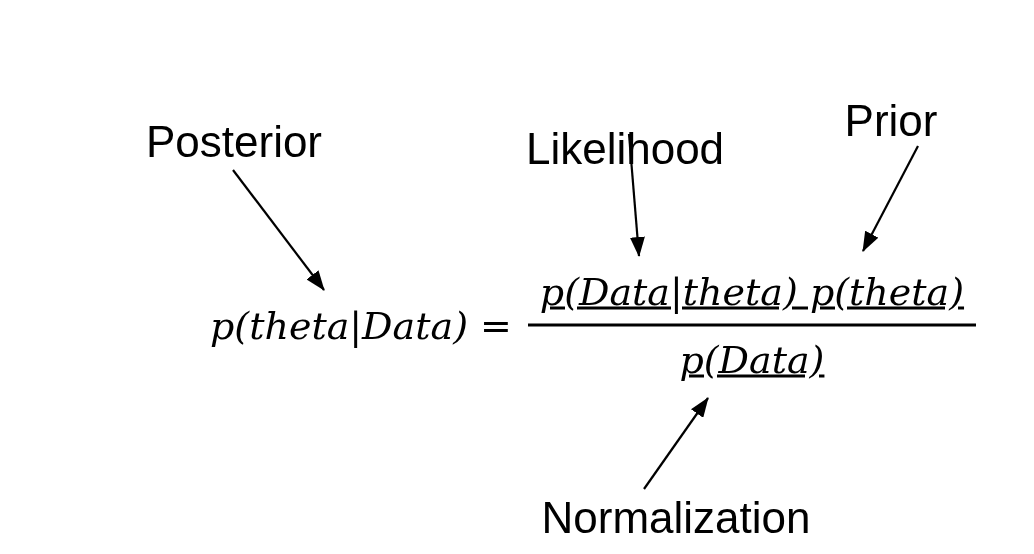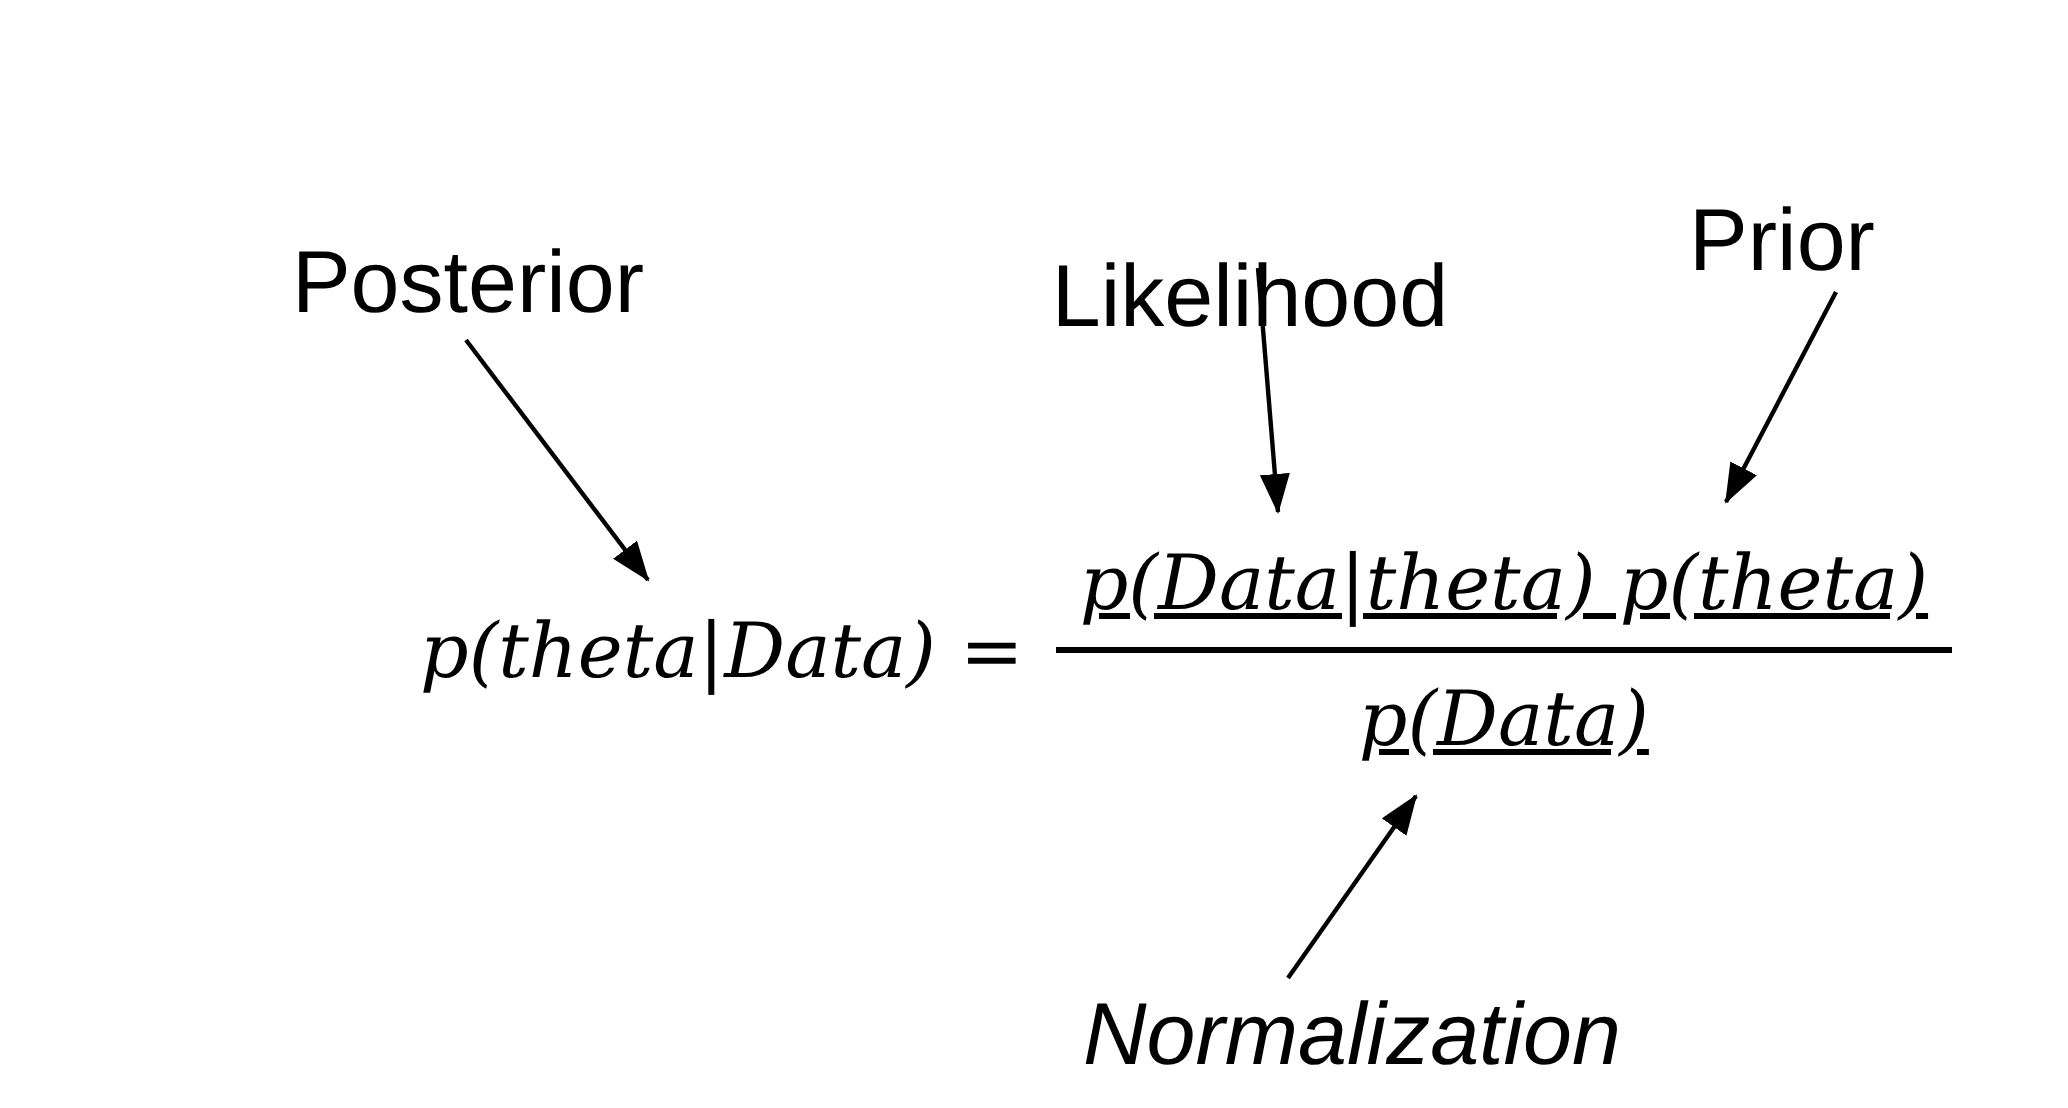--- a/index.html
+++ b/index.html
@@ -20,21 +20,21 @@
     font-family: "Liberation Sans", sans-serif;
     font-size: 44px;
     line-height: 1;
     color: #000000;
     white-space: nowrap;
     transform: translateX(-50%);
   }
   .label--posterior     { left: 234px; top: 120px; }
   .label--likelihood    { left: 625px; top: 79px; margin-top: 48px;  }
   .label--prior         { left: 891px; top: 99px;  }
-  .label--normalization { left: 676px; top: 496px; font-style: italic; }
+  .label--normalization { left: 676px; top: 496px; }
 
   .arrows {
     position: absolute;
     left: 0;
     top: 0;
     width: 1034px;
     height: 554px;
     pointer-events: none;
   }
   .arrows line {

